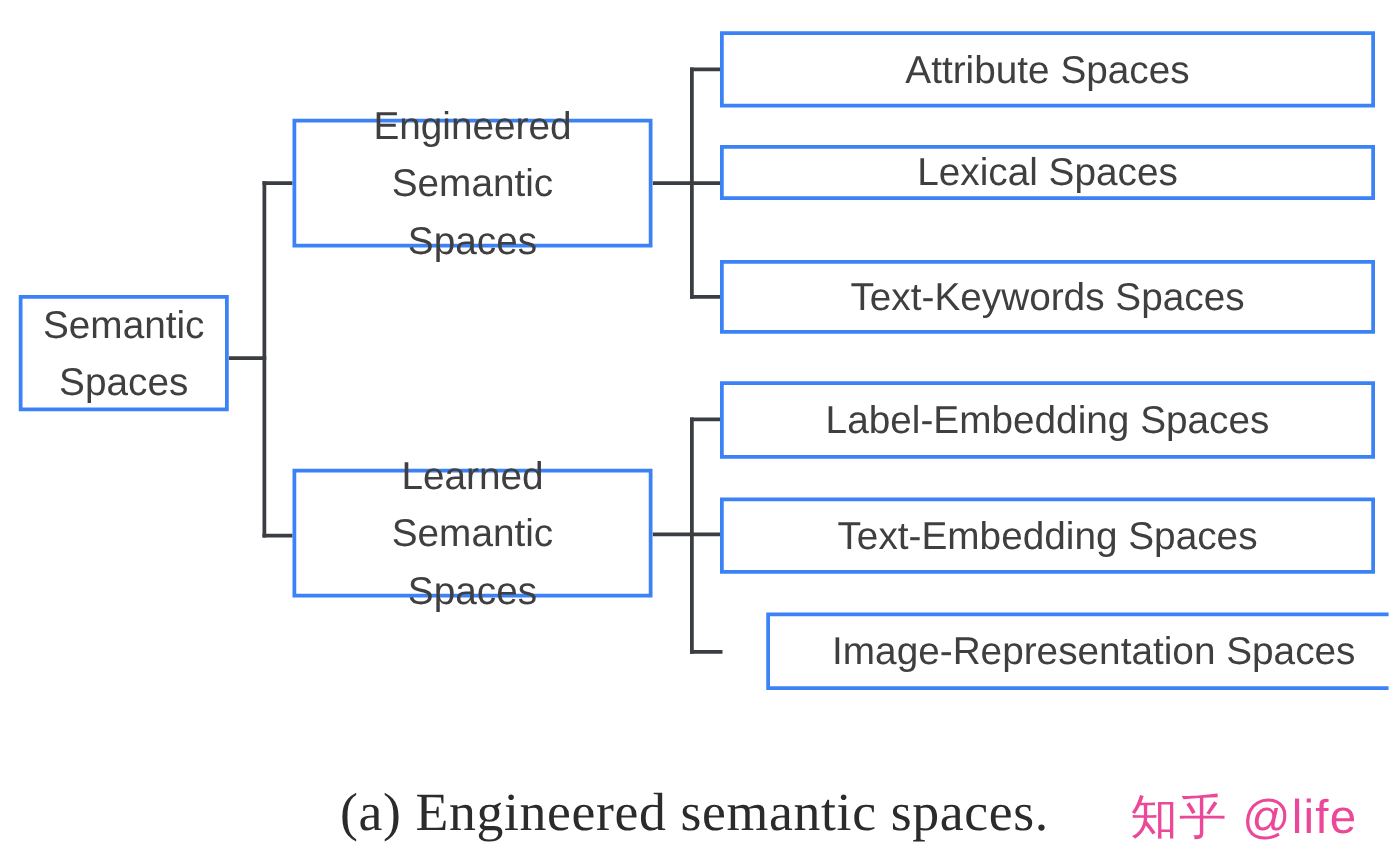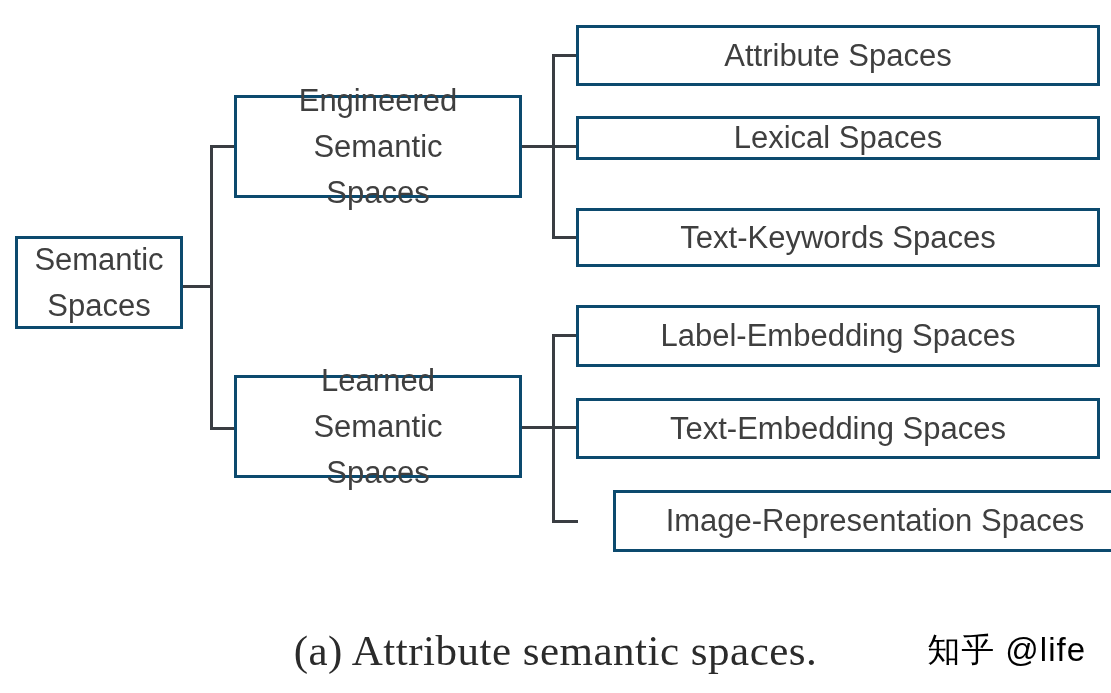--- a/index.html
+++ b/index.html
@@ -10,21 +10,21 @@
   .canvas {
     position: relative;
     width: 1111px;
     height: 693px;
     background: #ffffff;
     font-family: "Liberation Sans", "DejaVu Sans", sans-serif;
     overflow: hidden;
   }
   .node {
     position: absolute;
-    border: 3px solid #0c4a6e;
+    border: 3px solid #3b82f6;
     background: #ffffff;
     color: #3f3f3f;
     display: flex;
     align-items: center;
     justify-content: center;
     text-align: center;
     font-size: 31px;
     line-height: 46px;
     box-sizing: border-box;
   }
@@ -74,22 +74,22 @@
     font-family: "Liberation Serif", "DejaVu Serif", serif;
     font-size: 43px;
     color: #2b2b2b;
     letter-spacing: 0.5px;
   }
   .watermark {
     position: absolute;
     right: 25px;
     top: 628px;
     font-family: "Liberation Sans", "DejaVu Sans", sans-serif;
-    font-size: 33px;
-    color: #000000;
+    font-size: 38px;
+    color: #ec4899;
     text-shadow: 1px 1px 0 #ffffff;
     letter-spacing: 1px;
   }
 </style>
 </head>
 <body>
 
 <div class="canvas">
 
   <div class="line h l-root-h"></div>
@@ -118,17 +118,17 @@
   <div class="node leaf node-lexical">Lexical Spaces</div>
 
   <div class="node leaf node-keywords">Text-Keywords Spaces</div>
 
   <div class="node leaf node-labelemb">Label-Embedding Spaces</div>
 
   <div class="node leaf node-textemb">Text-Embedding Spaces</div>
 
   <div class="node leaf node-imagerep">Image-Representation Spaces</div>
 
-  <div class="caption">(a) Attribute semantic spaces.</div>
+  <div class="caption">(a) Engineered semantic spaces.</div>
 
   <div class="watermark">知乎 @life</div>
 
 </div>
 
 </body></html>

